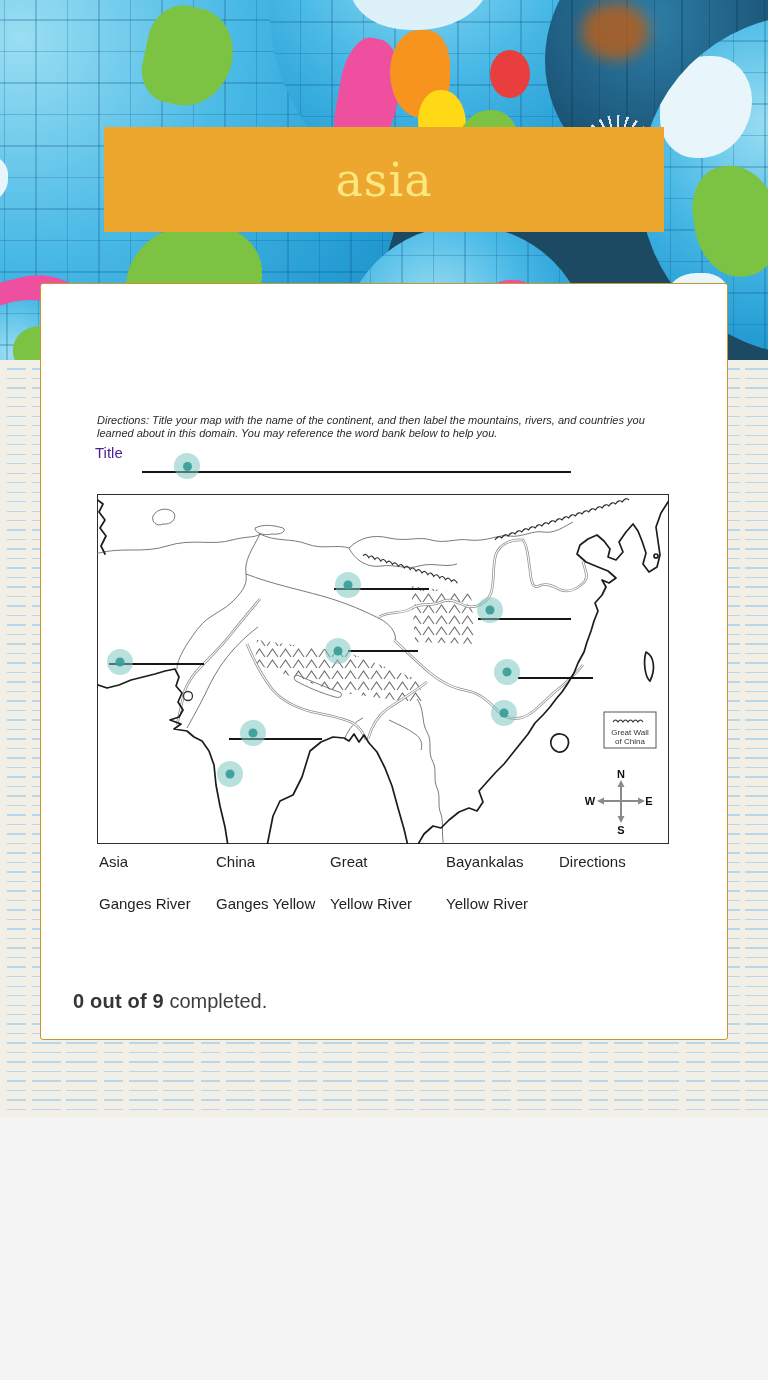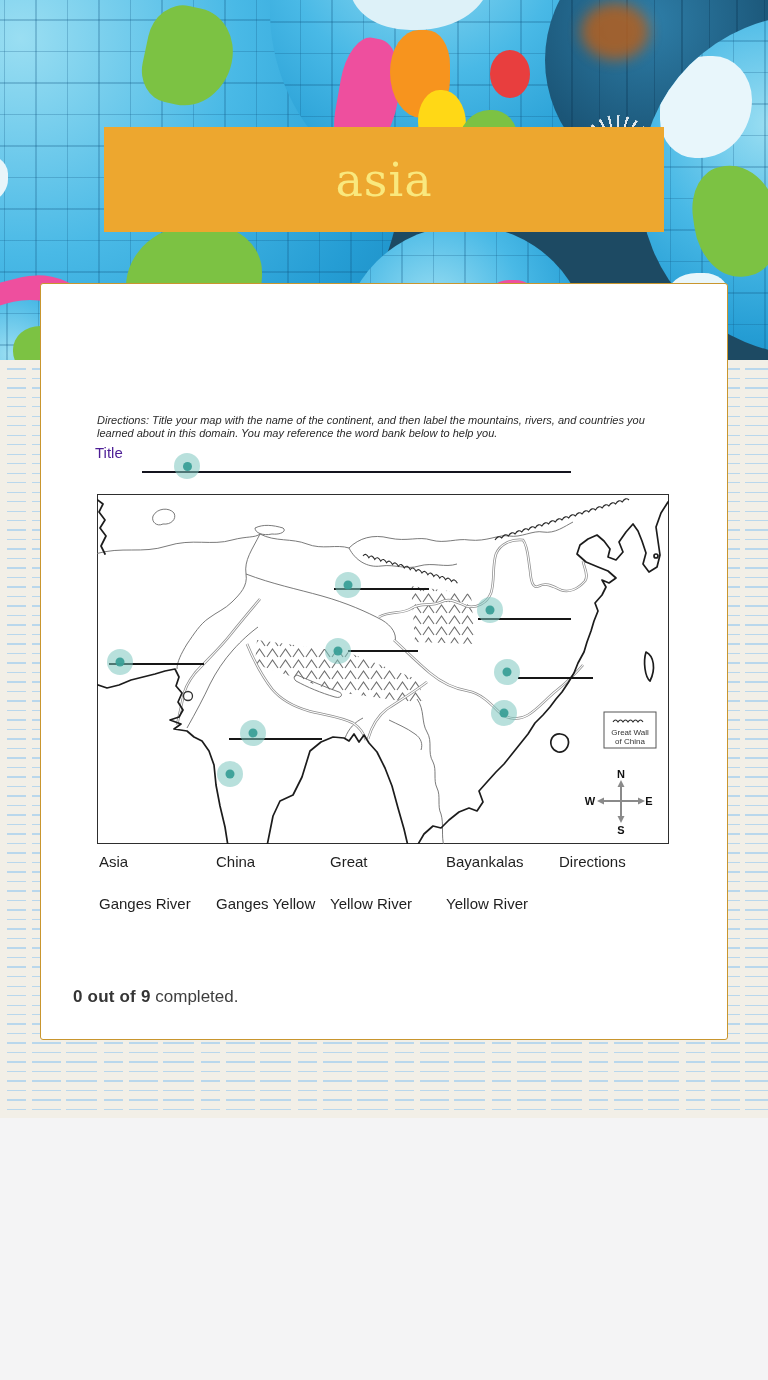--- a/index.html
+++ b/index.html
@@ -59,21 +59,21 @@
   .compass-arrow{stroke:#8a8a8a;stroke-width:2;}
   .compass-head{fill:#8a8a8a;}
   .compass-letter{font-size:11px;font-weight:bold;fill:#101010;text-anchor:middle;}
 
   
   .wordbank{left:58px;top:568px;width:580px;display:grid;
             grid-template-columns:117px 114px 116px 113px auto;row-gap:23px;
             font-size:15px;color:#1f1f1f;line-height:19px;}
 
   
-  .progress{left:32px;top:686px;font-size:17px;color:#3e3e3e;}
+  .progress{left:32px;top:686px;font-size:20px;color:#3e3e3e;}
   .progress b{color:#353535;letter-spacing:.2px;}
 </style>
 </head>
 <body>
 
 <div class="abs ruled"></div>
 
 <div class="abs photo">
   <div class="globe" style="left:-215px;top:-160px;width:620px;height:620px;">
 

